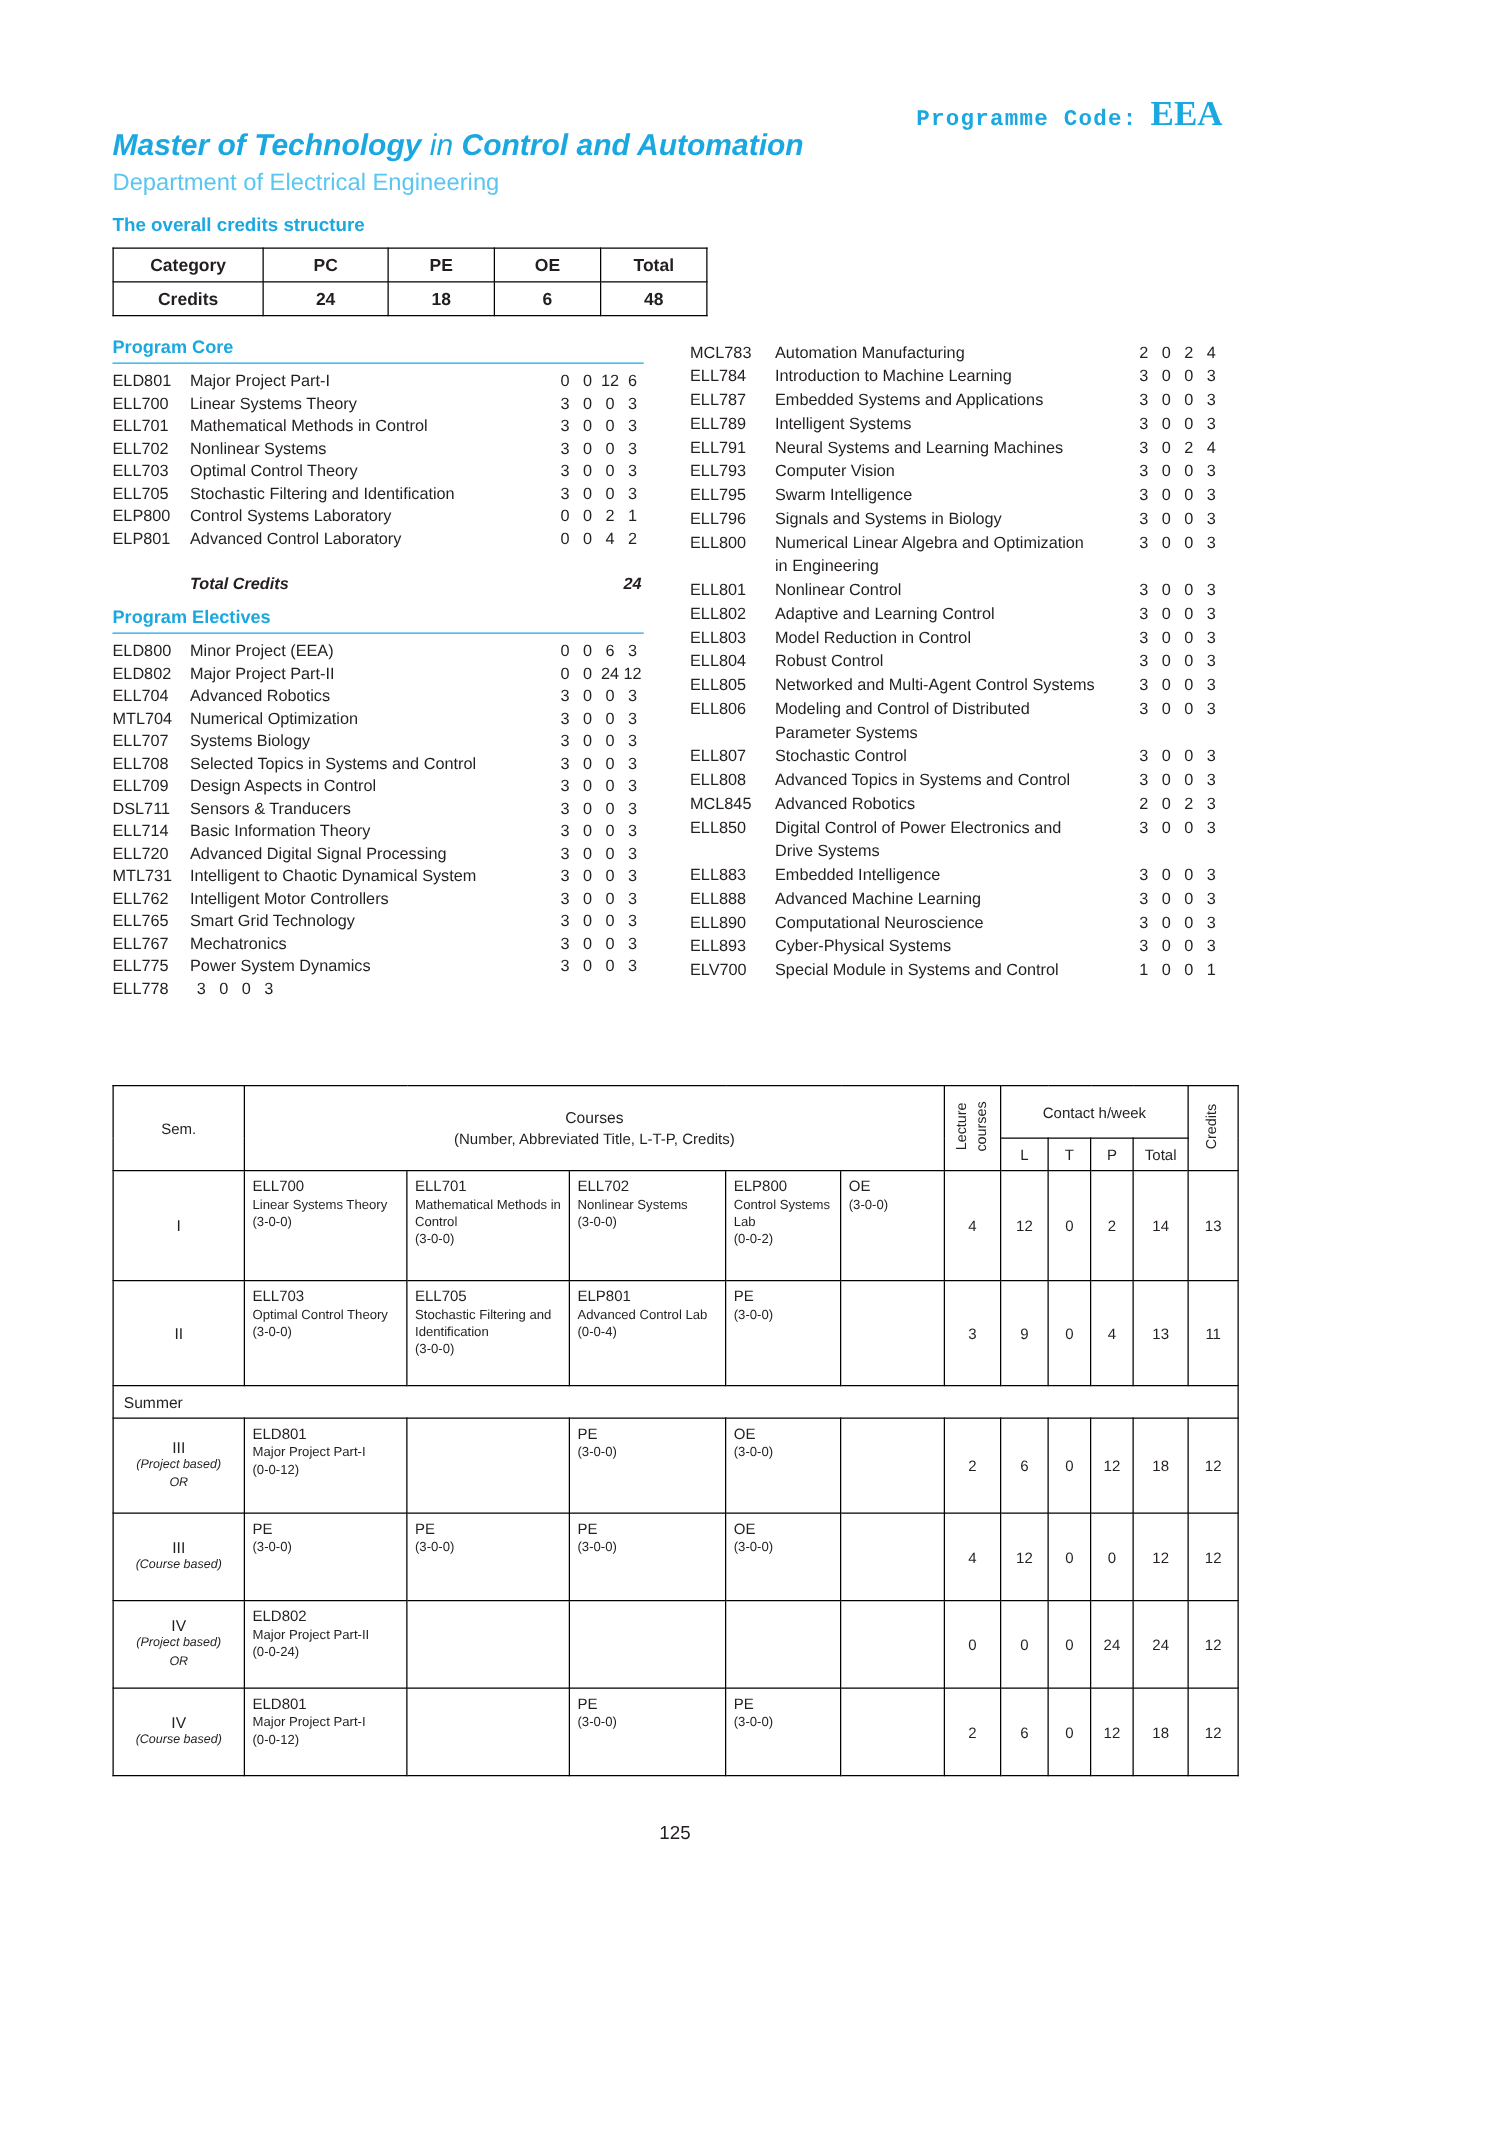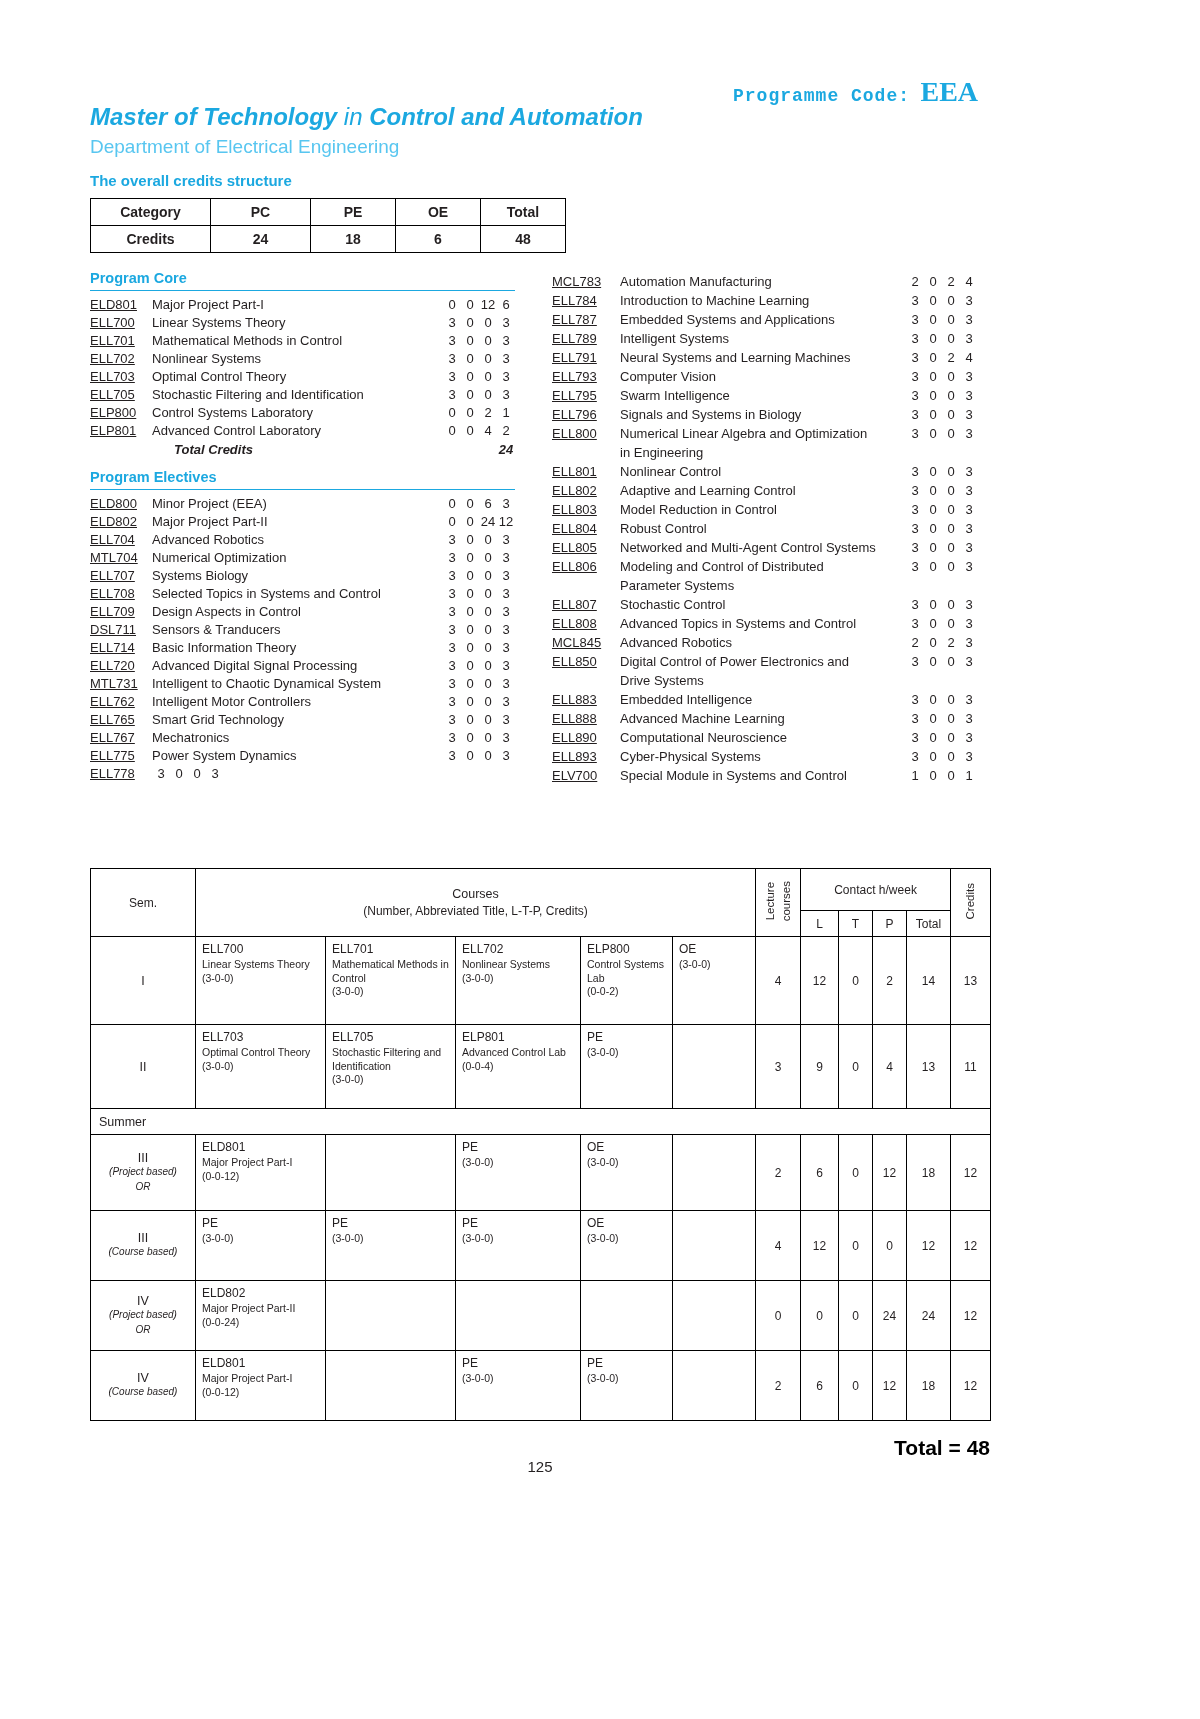--- a/index.html
+++ b/index.html
@@ -32,25 +32,25 @@
   
   .col-left{position:absolute;left:90px;top:270px;width:425px;font-size:13px;}
   .col-right{position:absolute;left:552px;top:272px;width:426px;font-size:13px;}
   .section-heading{
     font-size:14.5px;font-weight:bold;color:var(--accent);
     border-bottom:1.5px solid var(--accent);padding-bottom:4px;margin-bottom:5px;
   }
   .electives-heading{margin-top:10px;}
   .course-row{display:flex;align-items:flex-start;line-height:18px;}
   .col-right .course-row{line-height:19px;}
-  .c-code{width:62px;flex-shrink:0;text-decoration:underline;}
+  .c-code{width:62px;flex-shrink:0;}
   .col-right .c-code{width:68px;}
   .c-name{flex:1;white-space:pre-line;padding-right:4px;}
   .c-num{width:18px;text-align:center;flex-shrink:0;}
-  .total-row{font-weight:bold;font-style:italic;margin-top:1px;gap:22px;}
+  .total-row{font-weight:bold;font-style:italic;margin-top:18px;}
   
   .sem-table-wrap{position:absolute;left:90px;top:868px;}
   .sem-table{border-collapse:collapse;table-layout:fixed;width:900px;font-size:12px;color:var(--text);}
   .sem-table td{border:1px solid #000;}
   .sem-table thead td{text-align:center;vertical-align:middle;padding:2px;}
   .sem-table thead tr.h1{height:42px;}
   .sem-table thead tr.h2{height:26px;}
   .ch1{font-size:12.5px;margin-bottom:3px;}
   .ch2{font-size:12px;}
   .vert{writing-mode:vertical-rl;transform:rotate(180deg);white-space:pre-line;font-size:11.5px;line-height:1.35;display:inline-block;}
@@ -732,16 +732,15 @@
             <td class="num-cell">6</td>
             <td class="num-cell">0</td>
             <td class="num-cell">12</td>
             <td class="num-cell">18</td>
             <td class="num-cell">12</td>
           </tr>
         </tbody>
     </table>
   </div>
 
-  <div class="grand-total">Total = 48</div>
   <div class="page-number">125</div>
 
 </div>
 
 </body></html>

